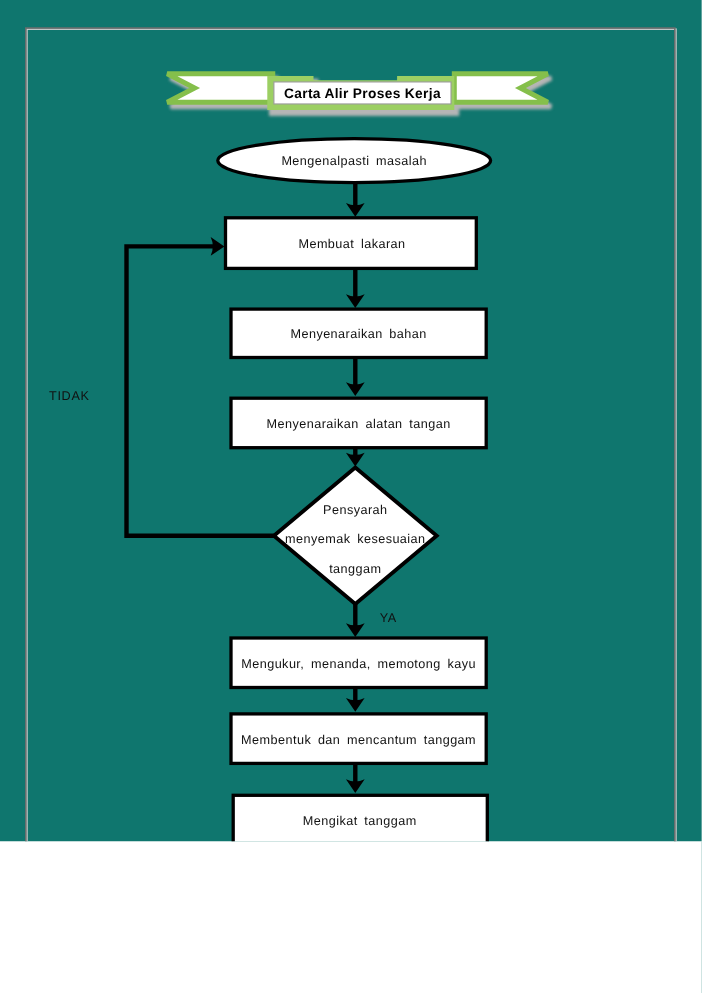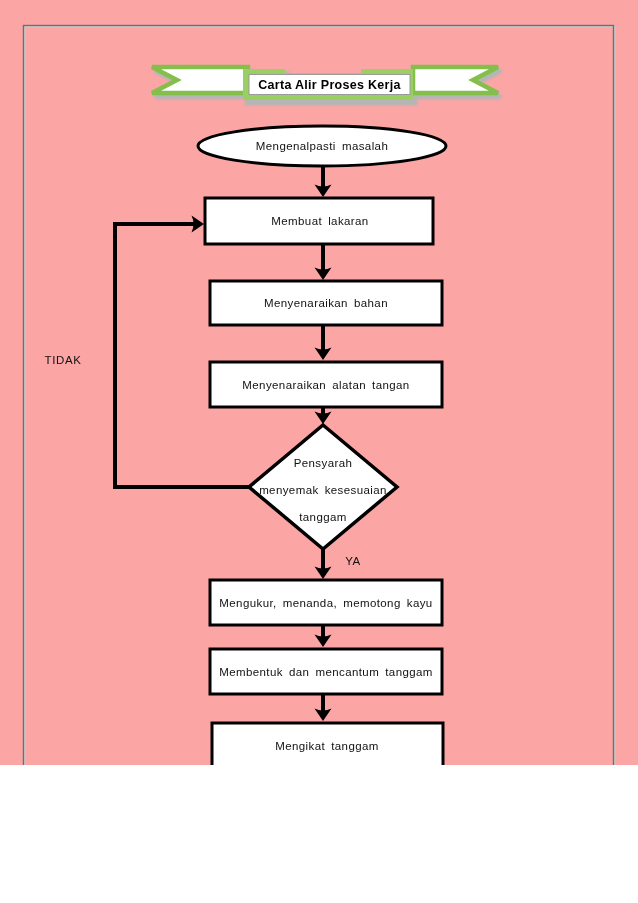--- a/index.html
+++ b/index.html
@@ -1,19 +1,19 @@
 <!DOCTYPE html>
 <html><head>
 <meta charset="utf-8">
 <style>
   html,body{margin:0;padding:0;background:#ffffff;}
   .canvas{
     position:relative;
     width:638px;height:765px;
-    background:#fca5a5;
+    background:#0f766e;
     font-family:"Liberation Sans", sans-serif;
     overflow:hidden;
   }
   svg{position:absolute;left:0;top:0;}
   .node-text{
     font-family:"Liberation Sans", sans-serif;
     font-size:11.5px;
     letter-spacing:0.4px;
     word-spacing:2.5px;
     fill:#111111;

